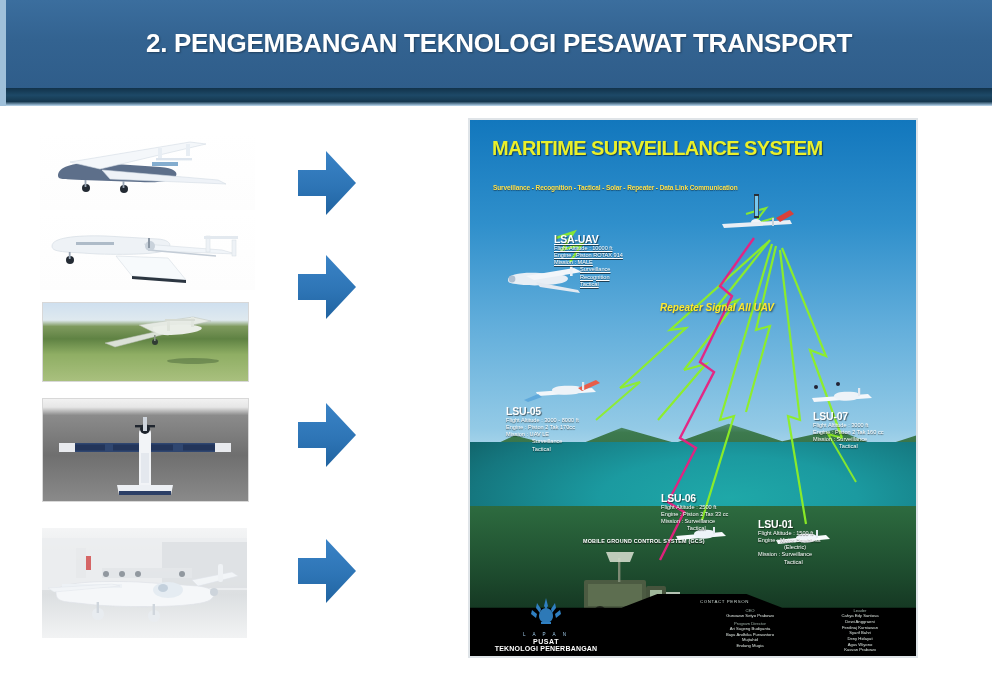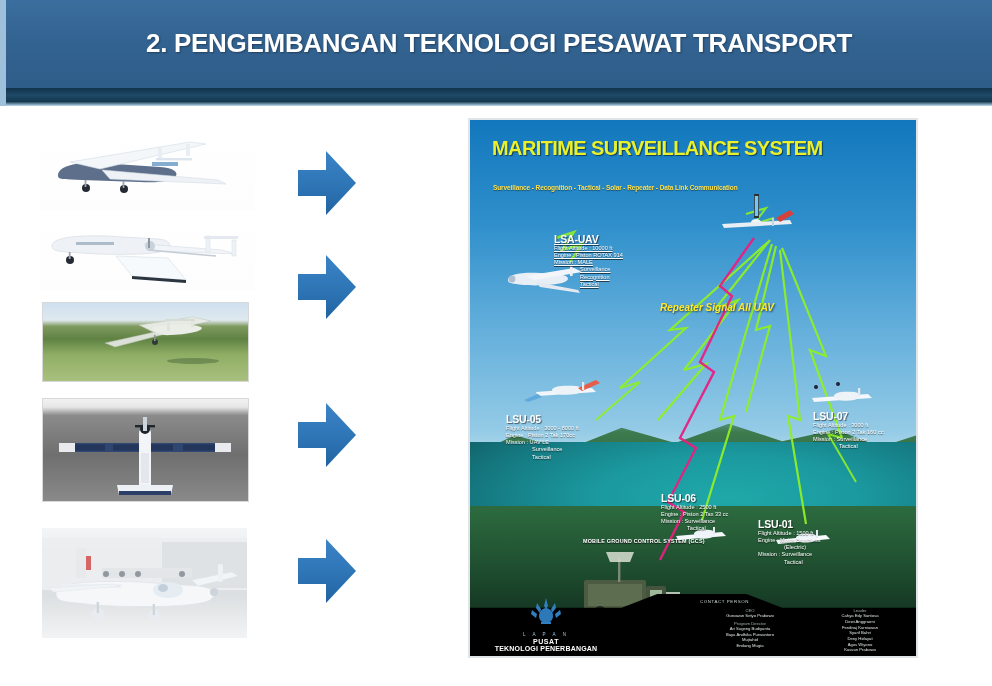--- a/index.html
+++ b/index.html
@@ -101,21 +101,21 @@
   
   .uav{position:absolute;color:#ffffff;}
   .uav .n{font-weight:bold;font-size:10.5px;letter-spacing:-0.2px;
     text-shadow:1px 1px 1px rgba(0,0,0,.55);white-space:nowrap;}
   .uav .spec{font-size:5.6px;line-height:1.28;white-space:nowrap;
     text-shadow:0 1px 1px rgba(0,0,0,.6);}
   .uav .spec .ind{padding-left:26px;display:block;}
 
   .u-solar{left:351px;top:76px;}
   .u-lsa{left:84px;top:113px;text-decoration:underline;}
-  .u-05{left:36px;top:285px;margin-top:8px;}
+  .u-05{left:36px;top:285px;}
   .u-03{left:343px;top:290px;}
   .u-02{left:191px;top:372px;}
   .u-01{left:288px;top:398px;}
 
   .repeater-label{
     position:absolute;left:190px;top:182px;
     color:#ffe92e;font-weight:bold;font-size:10px;font-style:italic;
     text-shadow:1px 1px 2px rgba(0,0,0,.6);white-space:nowrap;
   }
   .gcs-label{

